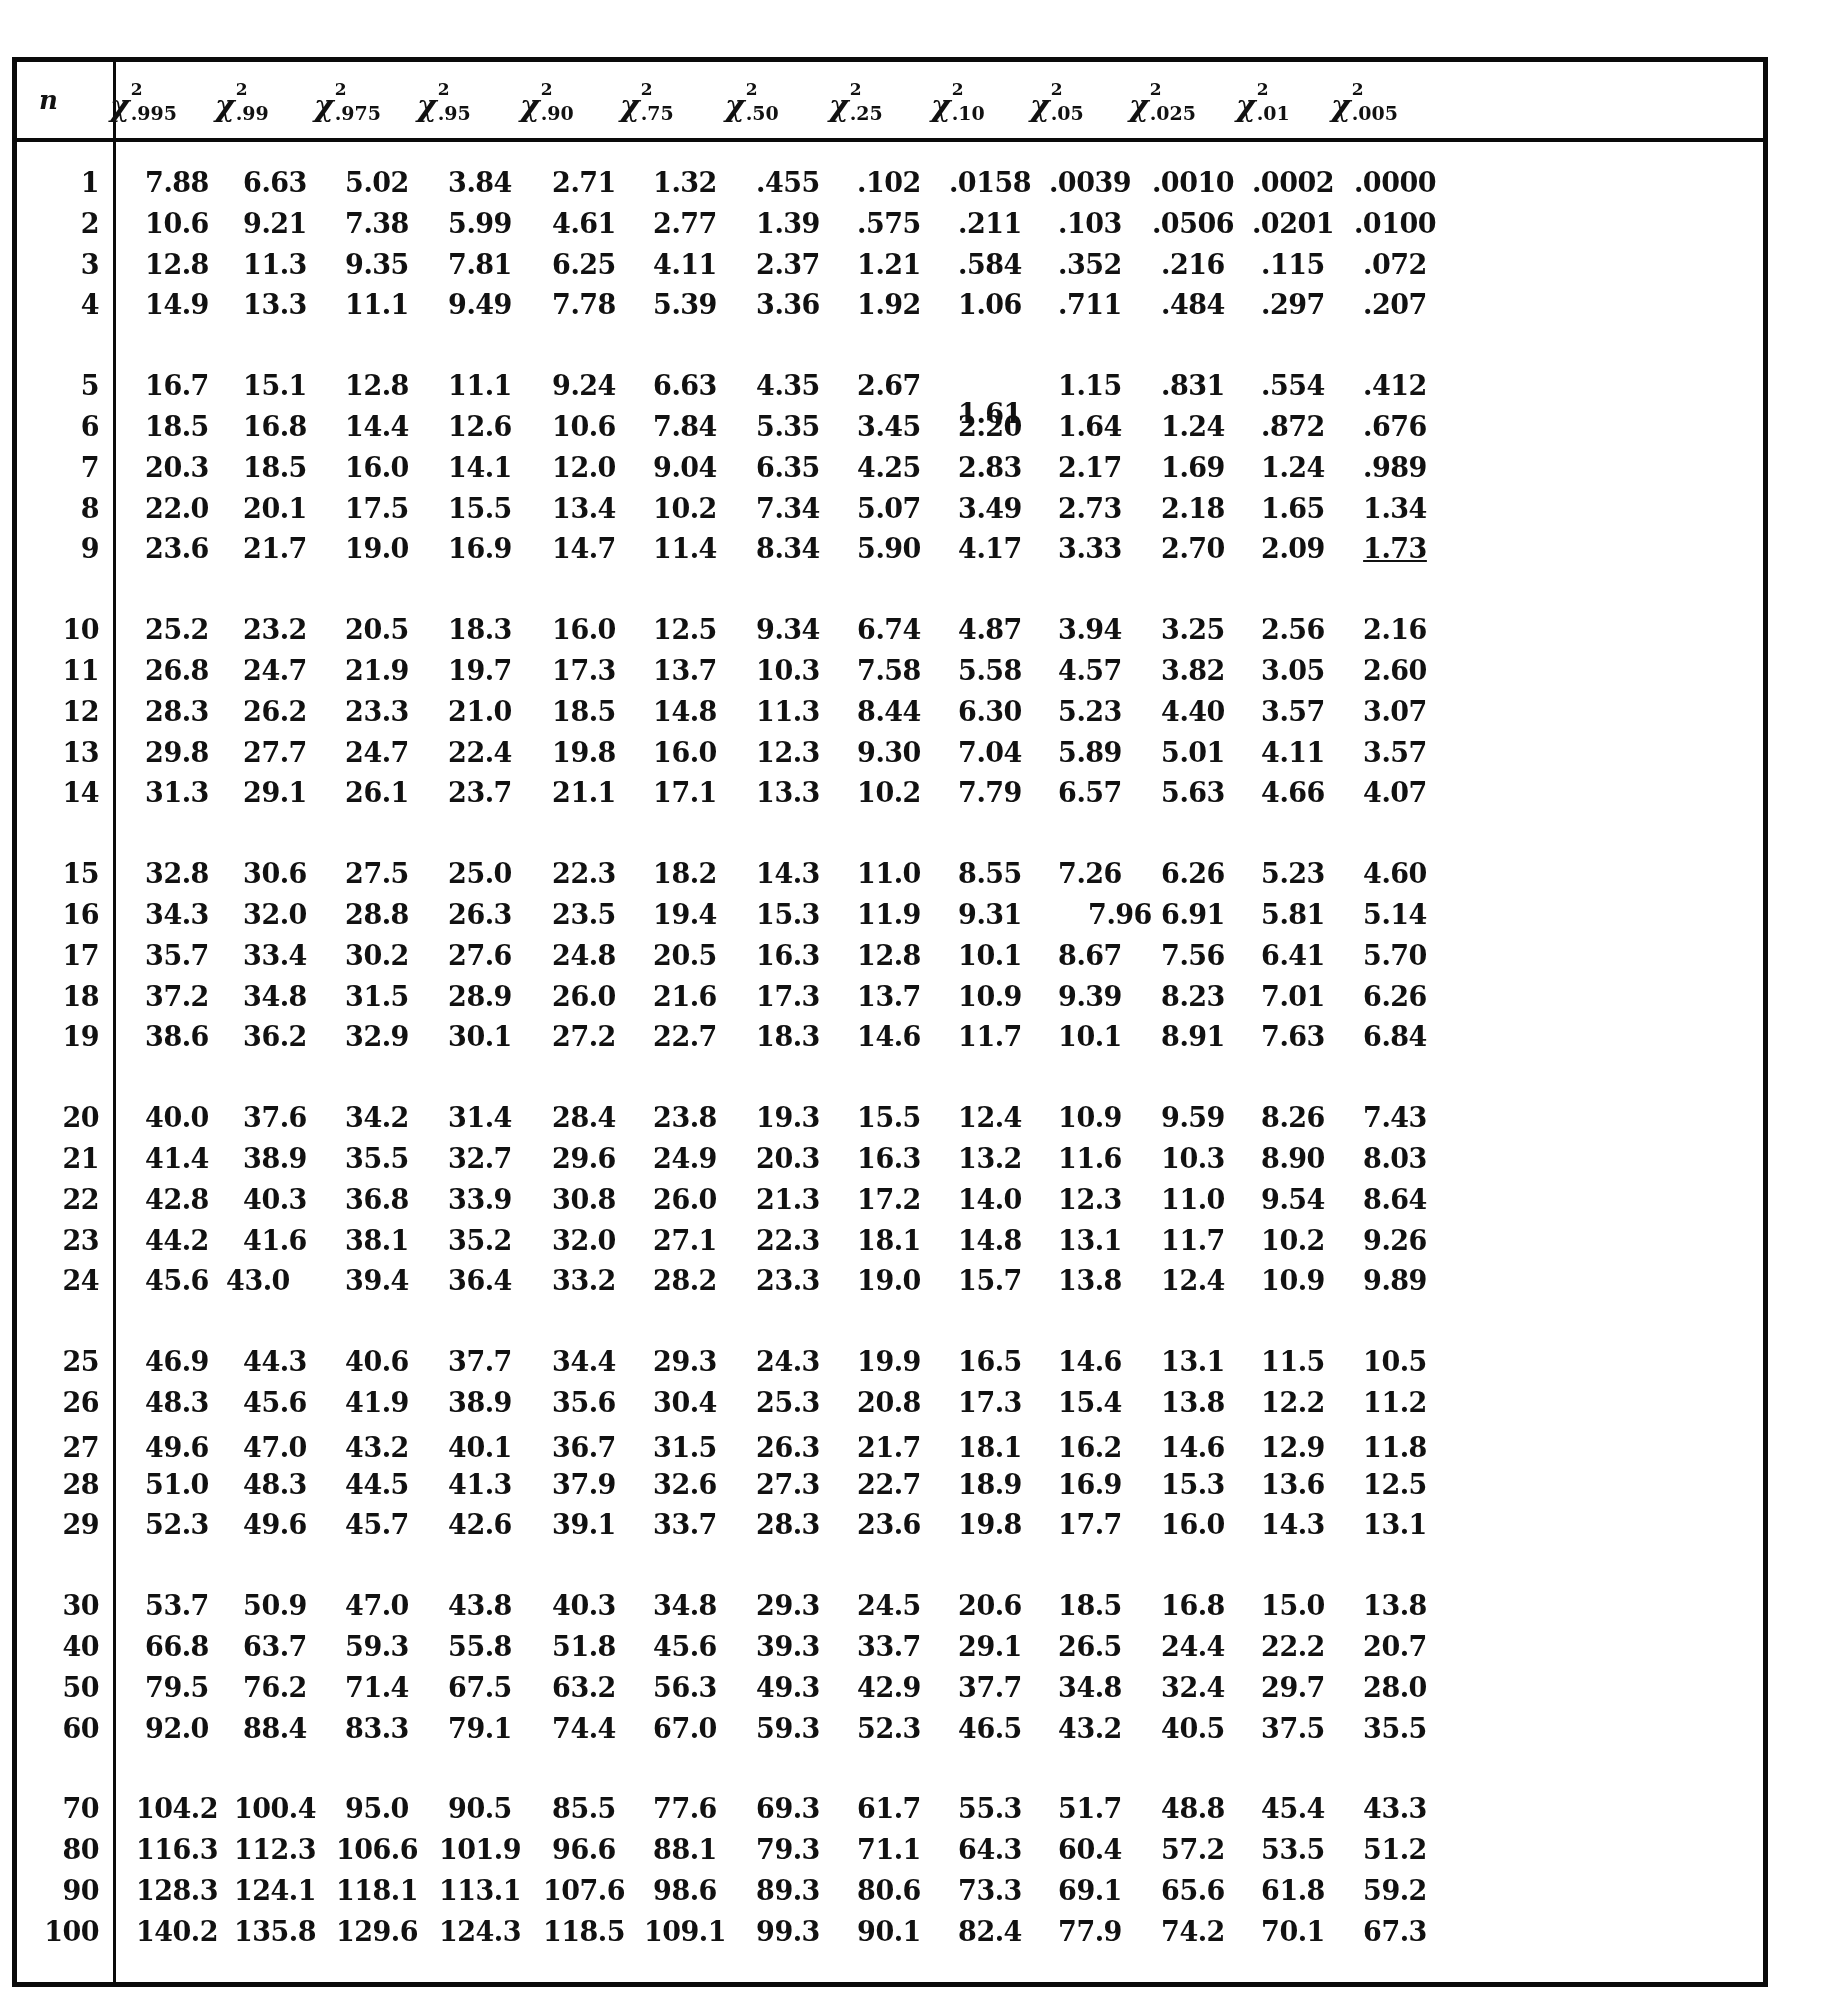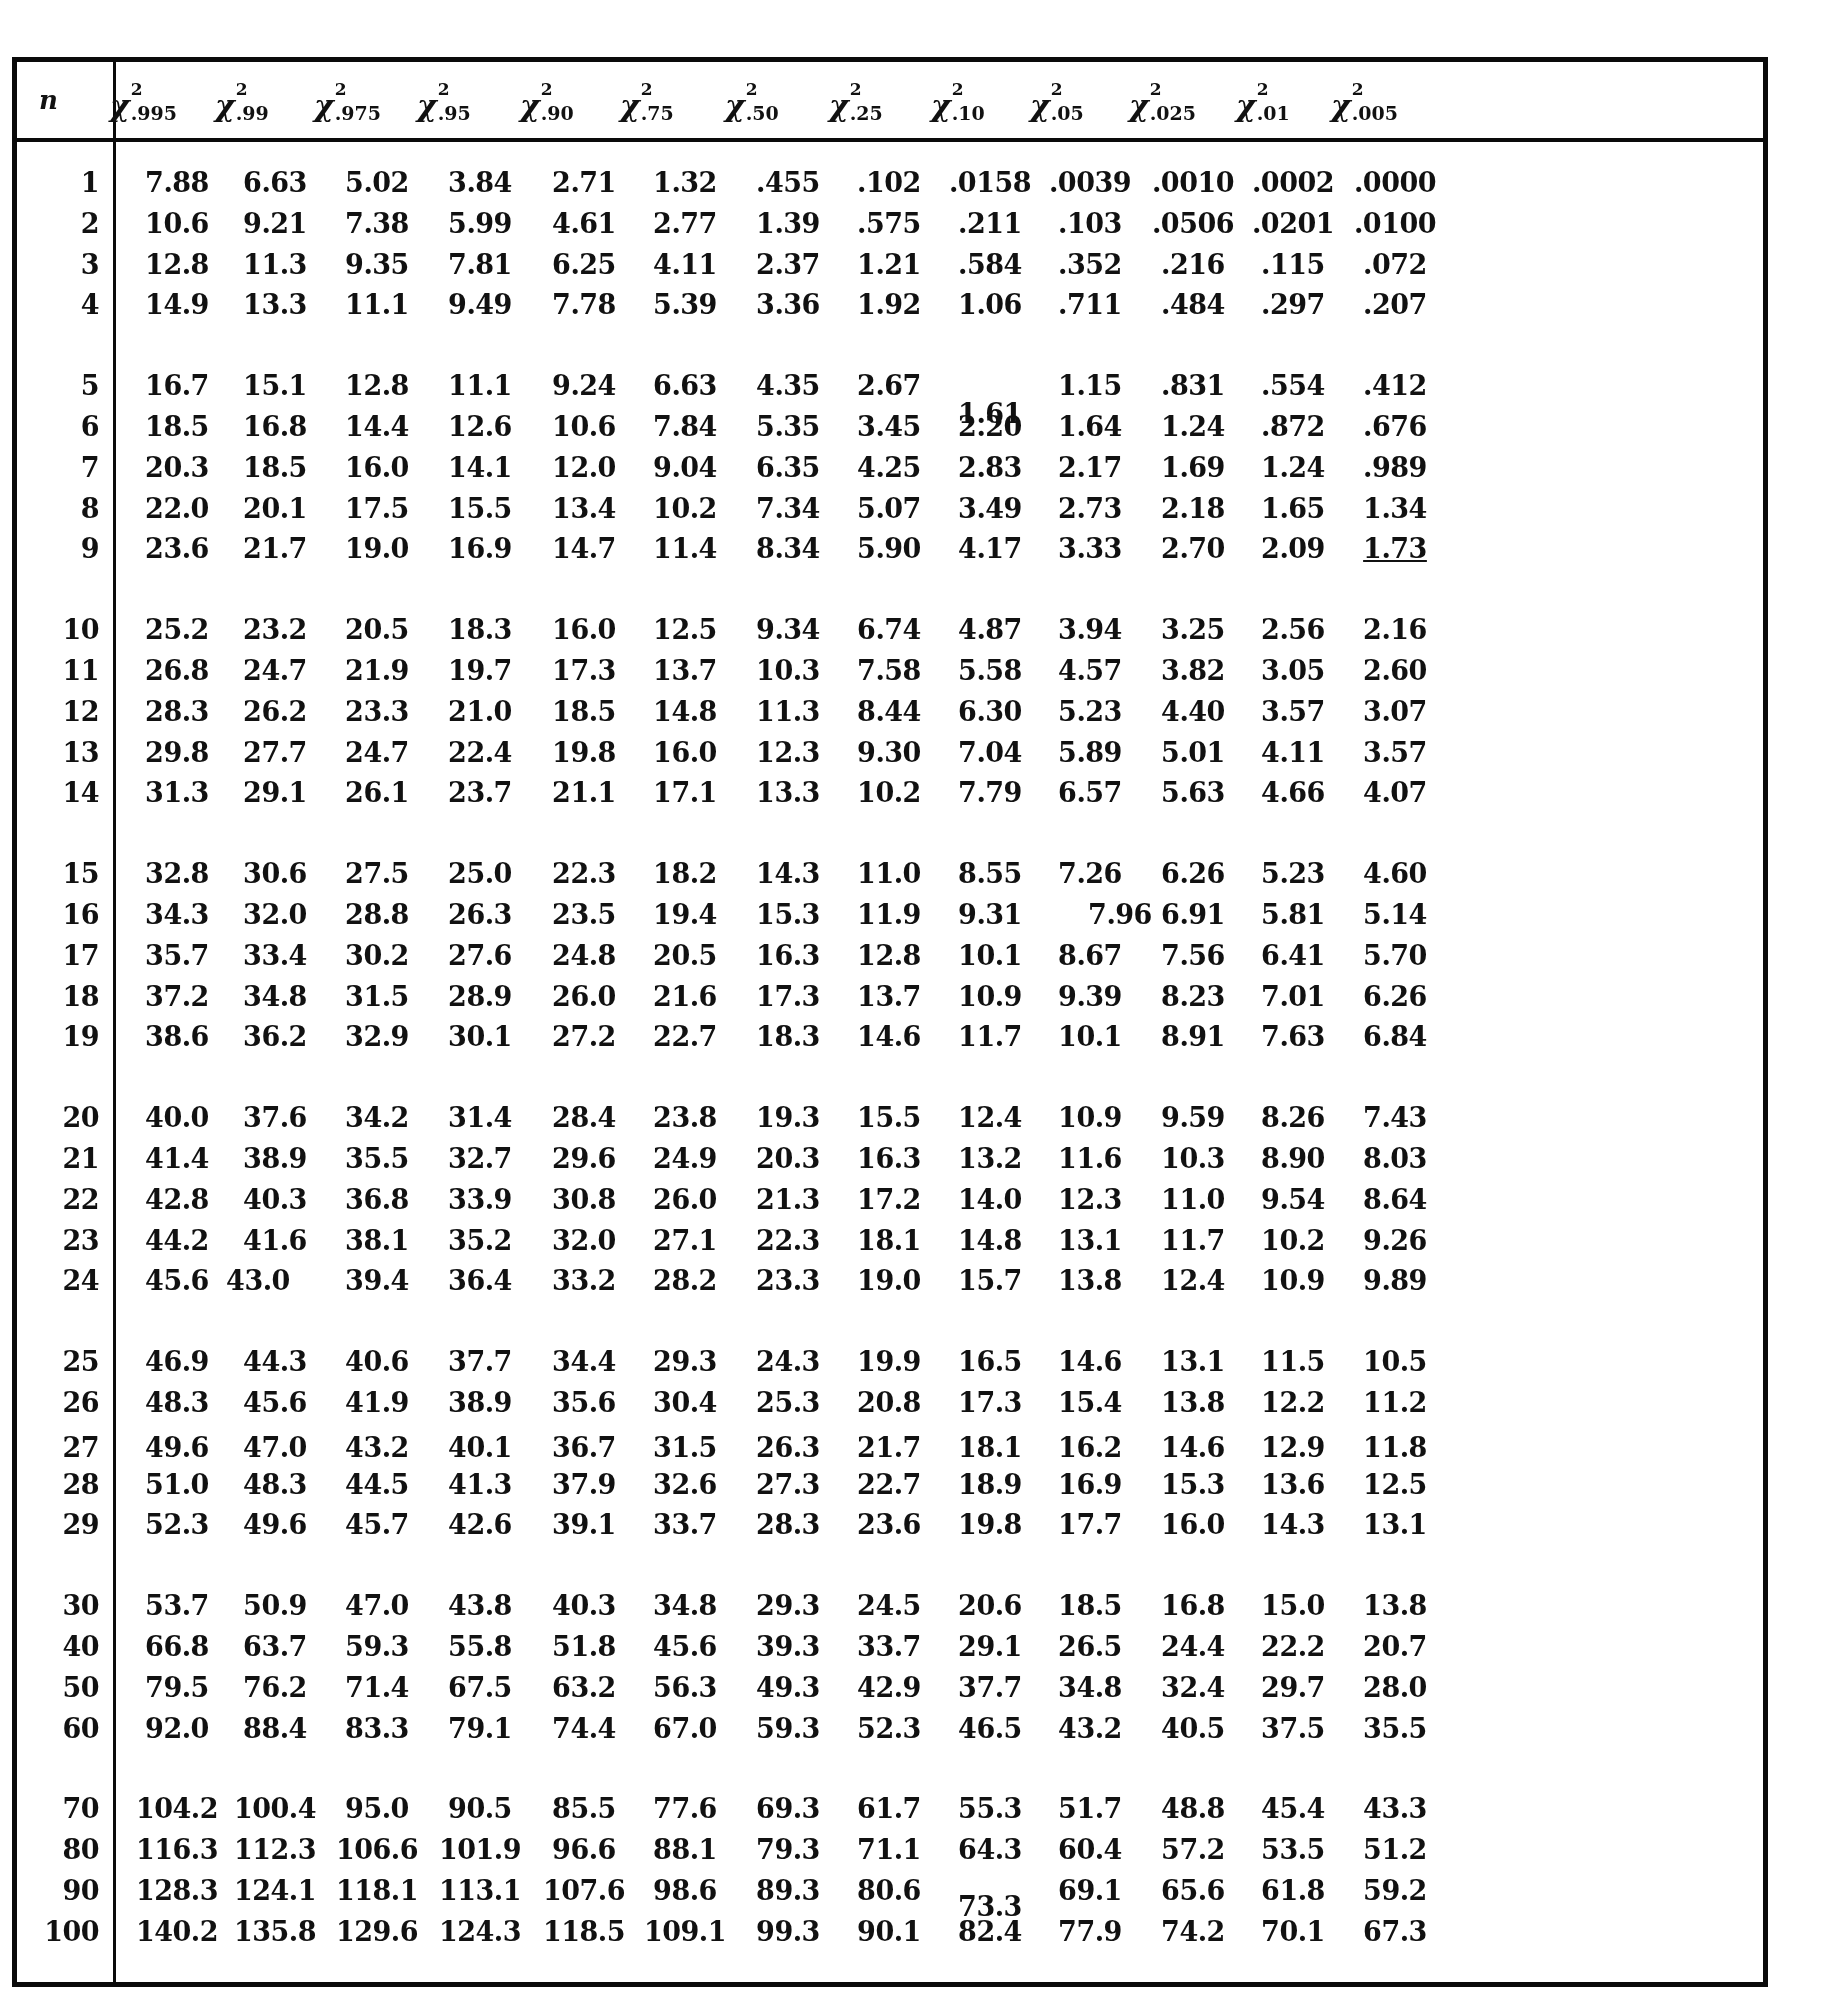--- a/index.html
+++ b/index.html
@@ -811,21 +811,21 @@
       <div class="row" style="top: 1728px;">
         <div class="cell n">90</div>
         <div class="cell v" style="left: 101px;">128.3</div>
         <div class="cell v" style="left: 199px;">124.1</div>
         <div class="cell v" style="left: 301px;">118.1</div>
         <div class="cell v" style="left: 404px;">113.1</div>
         <div class="cell v" style="left: 508px;">107.6</div>
         <div class="cell v" style="left: 609px;">98.6</div>
         <div class="cell v" style="left: 712px;">89.3</div>
         <div class="cell v" style="left: 813px;">80.6</div>
-        <div class="cell v" style="left: 914px; margin-top: 16px;">73.3</div>
+        <div class="cell v" style="left: 914px;">73.3</div>
         <div class="cell v" style="left: 1014px;">69.1</div>
         <div class="cell v" style="left: 1117px;">65.6</div>
         <div class="cell v" style="left: 1217px;">61.8</div>
         <div class="cell v" style="left: 1319px;">59.2</div>
       </div>
       <div class="row" style="top: 1768.8px;">
         <div class="cell n">100</div>
         <div class="cell v" style="left: 101px;">140.2</div>
         <div class="cell v" style="left: 199px;">135.8</div>
         <div class="cell v" style="left: 301px;">129.6</div>

